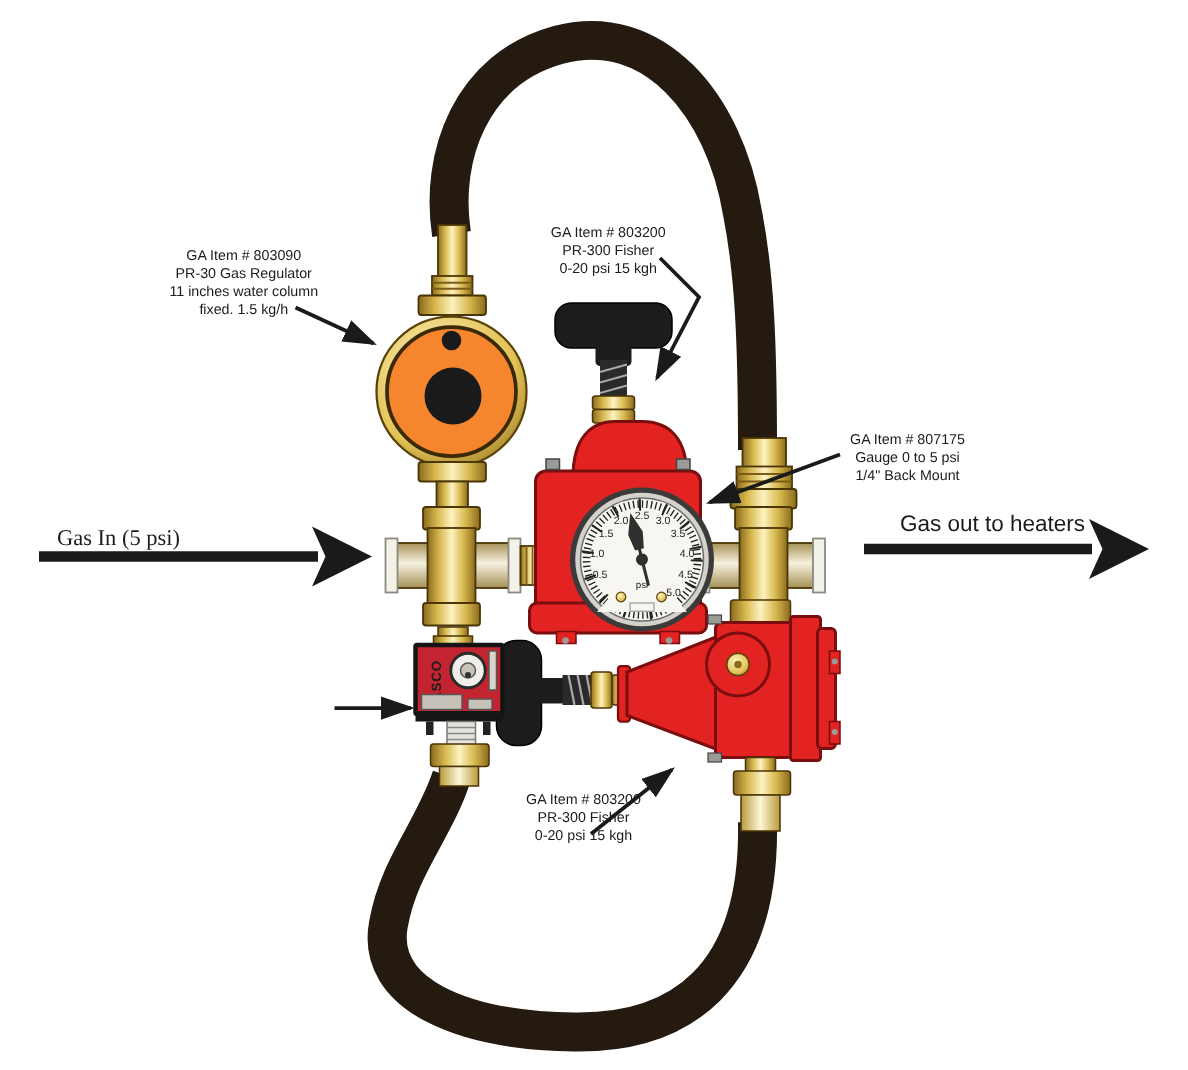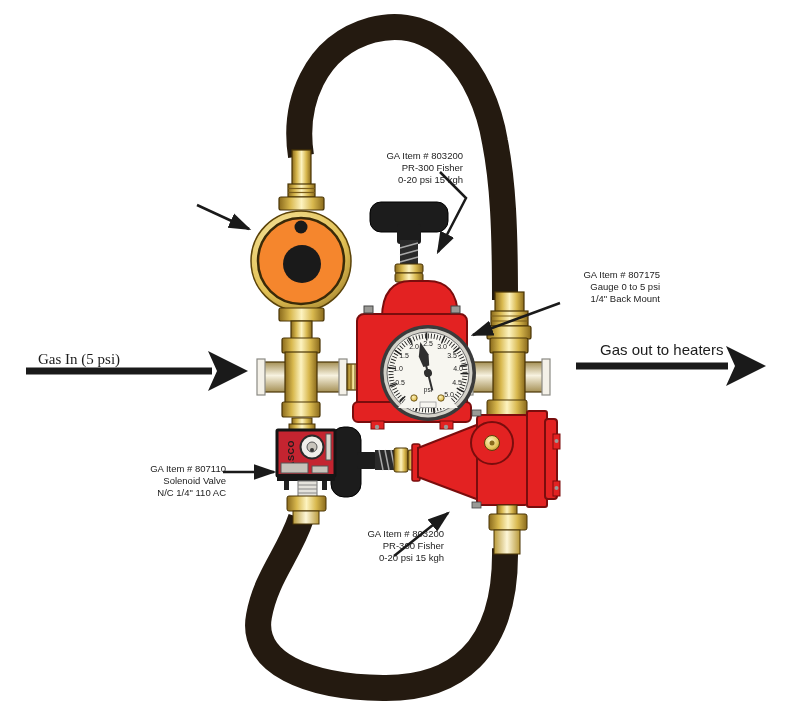--- a/index.html
+++ b/index.html
@@ -1,19 +1,19 @@
 <!DOCTYPE html>
 <html><head>
 <meta charset="utf-8">
 <style>
   html,body{margin:0;padding:0;background:#ffffff;}
   #stage{position:relative;width:792px;height:713px;background:#ffffff;overflow:hidden;
          font-family:"Liberation Sans",sans-serif;}
   #stage svg{position:absolute;left:0;top:0;}
-  .lbl{position:absolute;text-align:right;color:#1c1c1c;
+  .lbl{position:absolute;text-align:center;color:#1c1c1c;
        font:9.5px/12px "Liberation Sans",sans-serif;}
   .flowlbl{position:absolute;color:#1c1c1c;
        font:15px/16px "Liberation Sans",sans-serif;}
   svg text{font-family:"Liberation Sans",sans-serif;fill:#1c1c1c;}
 </style>
 </head>
 <body>
 
 <div id="stage">
 
@@ -214,38 +214,39 @@
 
   <g stroke="#1a1a1a" stroke-width="2.5" fill="none">
     <line x1="197" y1="205" x2="249" y2="229" marker-end="url(#ah)"></line>
     <polyline points="440,172 466,198 438,252" marker-end="url(#ah)"></polyline>
     <line x1="560" y1="303" x2="473" y2="335" marker-end="url(#ah)"></line>
     <line x1="223" y1="472" x2="274" y2="472" marker-end="url(#ah)"></line>
     <line x1="394" y1="556" x2="448" y2="513" marker-end="url(#ah)"></line>
   </g>
 </svg>
 
+<div class="lbl" style="left:100px;top:165px;width:125px;">
+  <div>GA Item # 803090</div>
+  <div>PR-30 Gas Regulator</div>
+  <div>11 inches water column</div>
+  <div>fixed. 1.5 kg/h</div>
+</div>
 
 <div class="lbl" style="left:348px;top:150px;width:115px;">
   <div>GA Item # 803200</div>
   <div>PR-300 Fisher</div>
   <div>0-20 psi 15 kgh</div>
 </div>
 
-<div class="lbl" style="left:550px;top:269px;width:110px;">
+<div class="lbl" style="left:550px;top:288px;width:110px;">
   <div>GA Item # 807175</div>
   <div>Gauge 0 to 5 psi</div>
   <div>1/4" Back Mount</div>
 </div>
 
-<div class="lbl" style="left:116px;top:463px;width:110px;">
-  <div>GA Item # 807110</div>
-  <div>Solenoid Valve</div>
-  <div>N/C 1/4" 110 AC</div>
-</div>
 
 <div class="lbl" style="left:334px;top:528px;width:110px;">
   <div>GA Item # 803200</div>
   <div>PR-300 Fisher</div>
   <div>0-20 psi 15 kgh</div>
 </div>
 
 <div class="flowlbl" style="left:38px;top:351px;font-family:Liberation Serif, serif;">Gas In (5 psi)</div>
 <div class="flowlbl" style="left:600px;top:342px;text-align:center;">Gas out to heaters</div>
 

